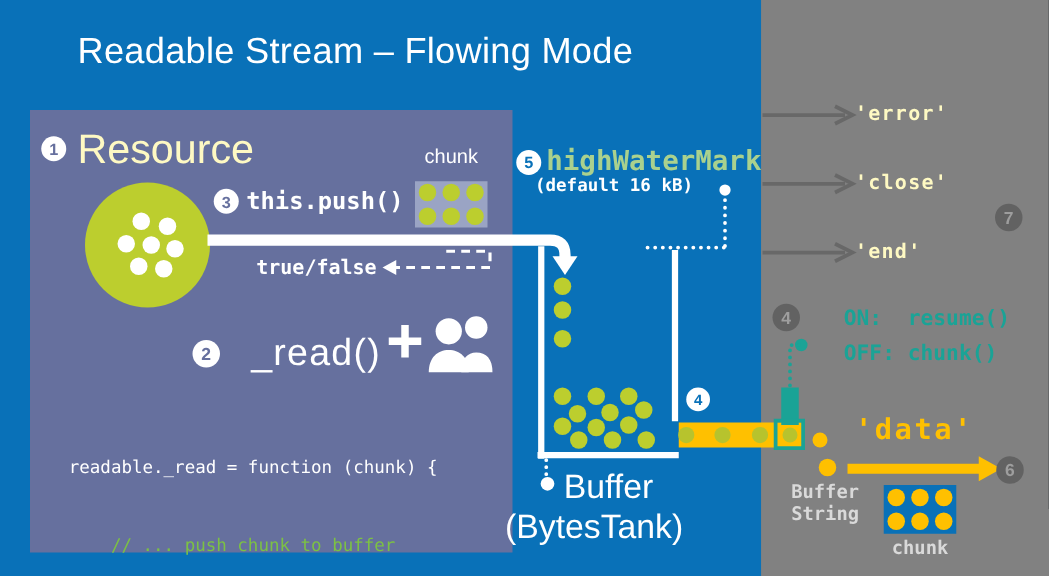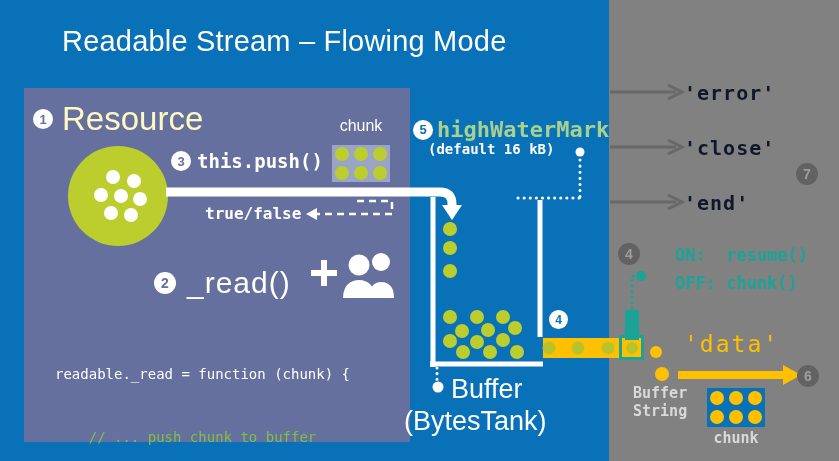--- a/index.html
+++ b/index.html
@@ -38,43 +38,43 @@
   .chunk-box{display:grid;grid-template-columns:repeat(3,14px);grid-auto-rows:14px;gap:5px;
     align-content:center;justify-content:center;}
   .chunk-in-box{left:332px;top:145px;width:58px;height:37px;background:#9aa4c4;}
   .dot{border-radius:50%;width:14px;height:14px;}
   .dot-green{background:#bcce2e;}
   .dot-yellow{background:#ffc000;}
 
   .true-false{left:205px;top:204px;font-size:16px;font-weight:bold;color:#ffffff;}
 
   .read-row{left:154px;top:266px;gap:11px;}
-  .read-text{font-size:30px;font-weight:300;color:#ffffff;letter-spacing:1px;}
+  .read-text{font-size:30px;font-weight:300;color:#ffffff;letter-spacing:1px;margin-left:14px;}
   .people-icon{left:303px;top:250px;}
 
   .code{left:55px;top:322px;font-size:14px;line-height:21px;color:#ffffff;white-space:pre;}
   .code .comment{color:#7cc144;}
 
   .hwm-row{left:413px;top:117px;gap:4px;}
   .hwm-title{font-size:22px;font-weight:bold;color:#a9d18e;}
   .hwm-sub{left:428px;top:141px;font-size:14px;font-weight:bold;color:#ffffff;white-space:pre;}
 
   .badge4{left:549px;top:310px;}
   .buffer-title{left:451px;top:374px;font-size:27px;font-weight:300;color:#ffffff;}
   .buffer-sub{left:404px;top:406px;font-size:27px;font-weight:300;color:#ffffff;}
 
-  .event-label{left:684px;font-size:20px;font-weight:bold;color:#0f172a;letter-spacing:1px;}
+  .event-label{left:684px;font-size:16px;font-weight:bold;color:#fef9c3;letter-spacing:1px;}
   .ev0{top:81px;} .ev1{top:136px;} .ev2{top:191px;}
   .badge7{left:796px;top:163px;}
   .ghost4{left:618px;top:243px;}
 
   .onoff{left:661px;font-size:17px;font-weight:bold;color:#1aa396;white-space:pre;margin-left:14px;}
   .on{top:245px;} .off{top:273px;}
 
-  .data-label{left:684px;top:331px;font-size:23px;font-weight:normal;color:#ffc000;letter-spacing:2px;}
+  .data-label{left:684px;top:331px;font-size:23px;font-weight:bold;color:#ffc000;letter-spacing:2px;}
   .badge6{left:797px;top:365px;}
 
   .buffer-string{left:633px;top:384px;font-size:15px;line-height:18px;font-weight:bold;color:#d9d9d9;}
   .chunk-out-box{left:707px;top:388px;width:58px;height:39px;background:#0971b8;}
   .chunk-out-label{left:707px;top:429px;width:58px;text-align:center;
     font-size:15px;font-weight:bold;color:#d9d9d9;}
   svg.overlay{position:absolute;left:0;top:0;}
 </style>
 </head>
 <body>

